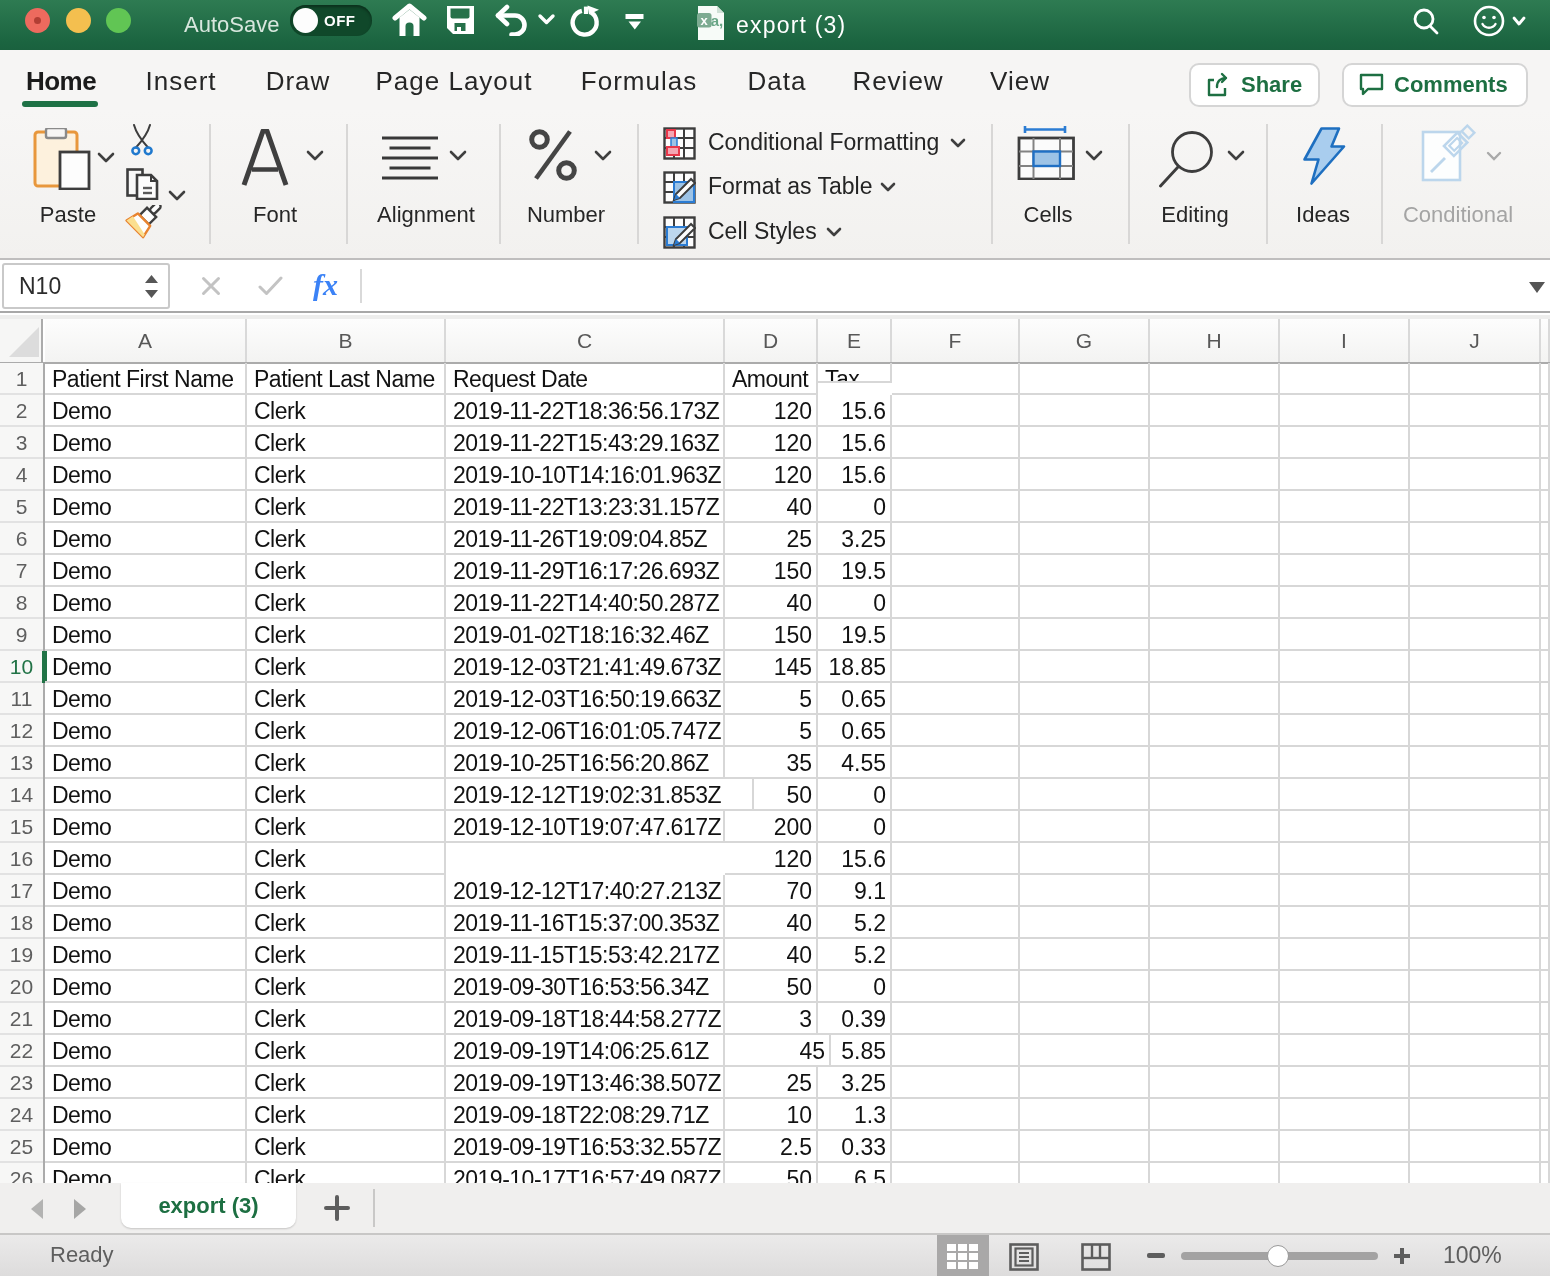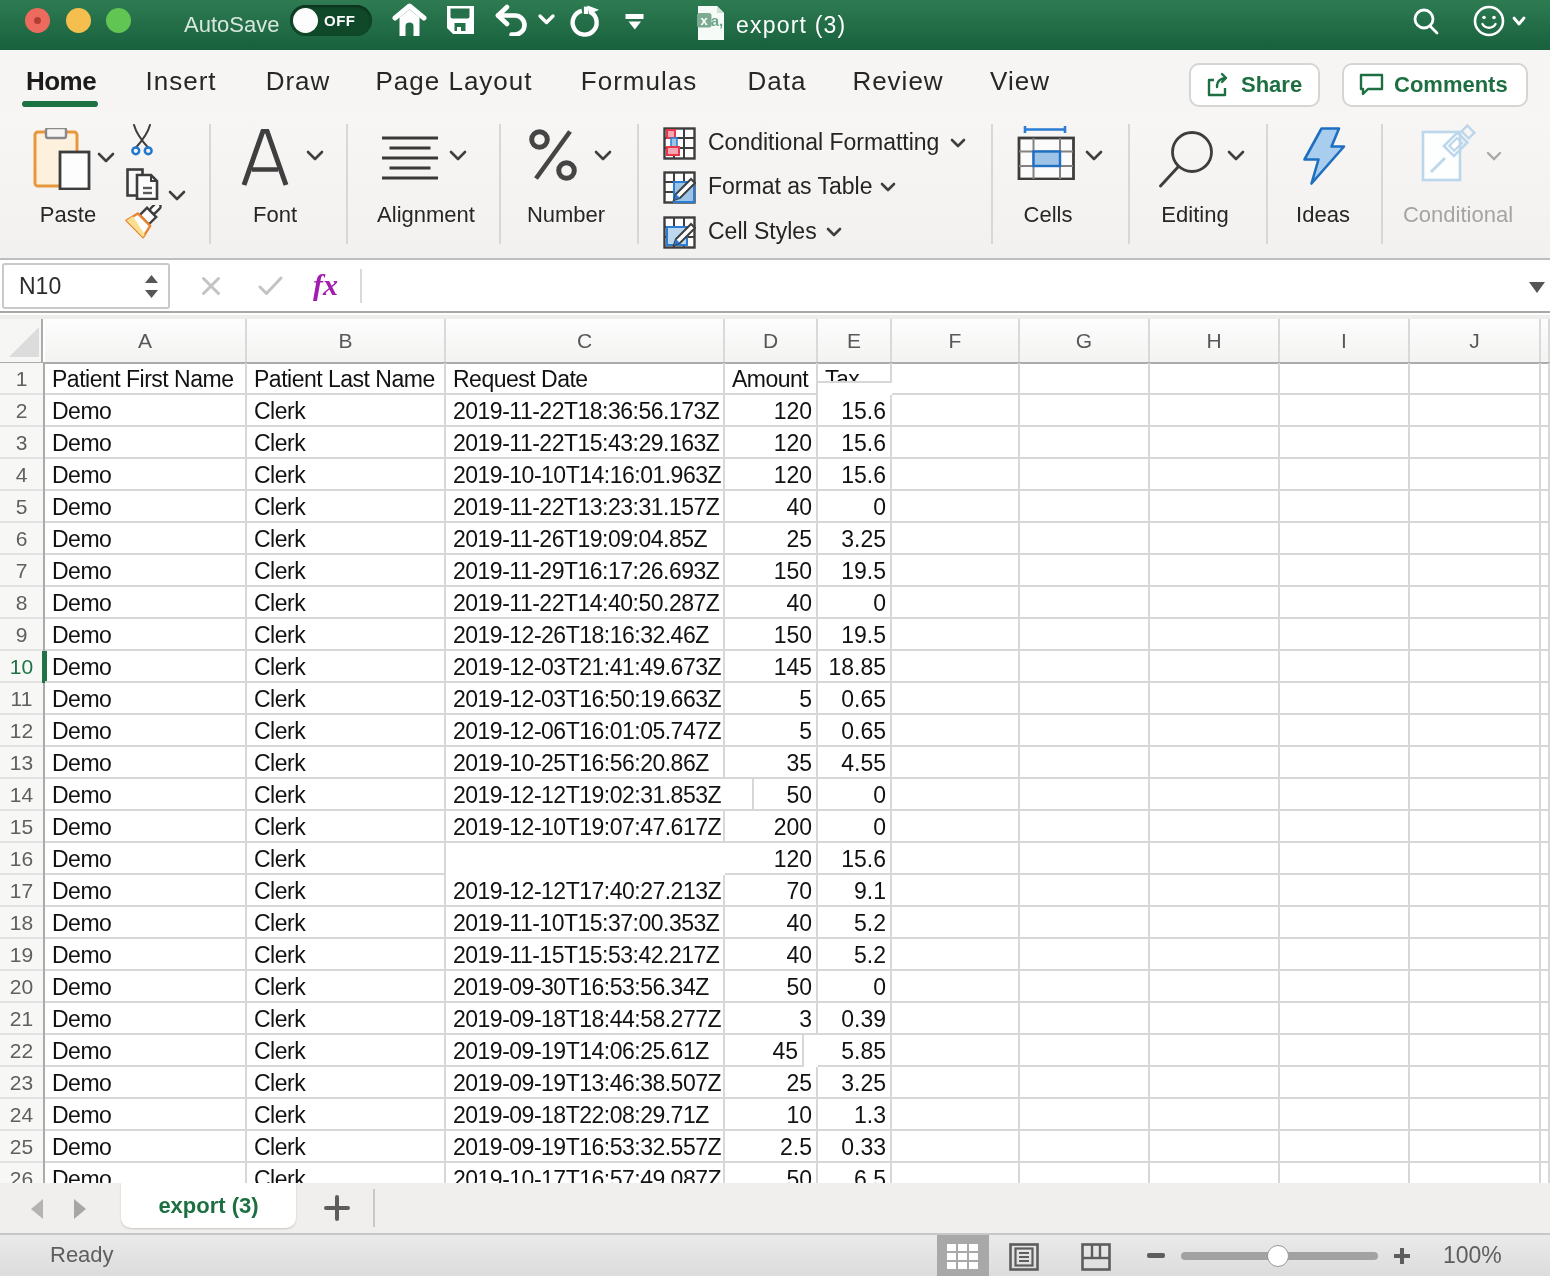--- a/index.html
+++ b/index.html
@@ -268,21 +268,21 @@
 <svg class="abs" style="left:143px; top:13px;" width="17" height="25" viewBox="0 0 17 25">
       <path d="M8.5 1 L15 9 H2 Z" fill="#565656"></path>
       <path d="M8.5 24 L15 16 H2 Z" fill="#565656"></path>
     </svg>
 <svg class="abs" style="left:201px; top:15px;" width="20" height="20" viewBox="0 0 20 20">
       <path d="M2.5 2.5 L17.5 17.5 M17.5 2.5 L2.5 17.5" stroke="#c3c3c3" stroke-width="3" stroke-linecap="round"></path>
     </svg>
 <svg class="abs" style="left:258px; top:15px;" width="25" height="20" viewBox="0 0 25 20">
       <path d="M2 11 L8.5 17.5 L23 2" stroke="#c3c3c3" stroke-width="3" fill="none" stroke-linecap="round" stroke-linejoin="round"></path>
     </svg>
-<div style="position:absolute; left:313px; top:0; height:50px; line-height:48px; font-size:30px; font-style:italic; font-family:'Liberation Serif',serif; color:#a21caf; font-weight:600;">fx</div>
+<div style="position:absolute; left:313px; top:0; height:50px; line-height:48px; font-size:30px; font-style:italic; font-family:'Liberation Serif',serif; color:#3b82f6; font-weight:600;">fx</div>
 <div style="position:absolute; left:360px; top:8px; width:2px; height:34px; background:#d9d9d9;"></div>
 <svg class="abs" style="left:1528px; top:20px;" width="18" height="13" viewBox="0 0 18 13">
       <path d="M1 1 H17 L9 12 Z" fill="#555"></path>
     </svg>
 </div>
 <div id="grid">
 <div style="position:absolute; left:0; top:0; width:1550px; height:4px; background:#ededec;"></div>
 <div style="position:absolute; left:0; top:4px; width:43px; height:43px; background:#f6f6f5; border-right:2px solid #ababab;"></div>
 <svg class="abs" style="left:9px; top:12px;" width="31" height="31" viewBox="0 0 31 31">
       <path d="M30 0 L30 30 L0 30 Z" fill="#dcdcdc"></path>
@@ -410,21 +410,21 @@
 <div class="cell num" style="left:725px; top:272px; width:93px; height:32px;">40</div>
 <div class="cell num" style="left:818px; top:272px; width:74px; height:32px;">0</div>
 <div class="cell" style="left:892px; top:272px; width:128px; height:32px;"></div>
 <div class="cell" style="left:1020px; top:272px; width:130px; height:32px;"></div>
 <div class="cell" style="left:1150px; top:272px; width:130px; height:32px;"></div>
 <div class="cell" style="left:1280px; top:272px; width:130px; height:32px;"></div>
 <div class="cell" style="left:1410px; top:272px; width:131px; height:32px;"></div>
 <div class="cell" style="left:1541px; top:272px; width:9px; height:32px;"></div>
 <div class="cell txt" style="left:45px; top:304px; width:202px; height:32px;">Demo</div>
 <div class="cell txt" style="left:247px; top:304px; width:199px; height:32px;">Clerk</div>
-<div class="cell txt" style="left:446px; top:304px; width:279px; height:32px;">2019-12-26T18:16:32.46Z</div>
+<div class="cell txt" style="left:446px; top:304px; width:279px; height:32px;">2019-01-02T18:16:32.46Z</div>
 <div class="cell num" style="left:725px; top:304px; width:93px; height:32px;">150</div>
 <div class="cell num" style="left:818px; top:304px; width:74px; height:32px;">19.5</div>
 <div class="cell" style="left:892px; top:304px; width:128px; height:32px;"></div>
 <div class="cell" style="left:1020px; top:304px; width:130px; height:32px;"></div>
 <div class="cell" style="left:1150px; top:304px; width:130px; height:32px;"></div>
 <div class="cell" style="left:1280px; top:304px; width:130px; height:32px;"></div>
 <div class="cell" style="left:1410px; top:304px; width:131px; height:32px;"></div>
 <div class="cell" style="left:1541px; top:304px; width:9px; height:32px;"></div>
 <div class="cell txt" style="left:45px; top:336px; width:202px; height:32px;">Demo</div>
 <div class="cell txt" style="left:247px; top:336px; width:199px; height:32px;">Clerk</div>
@@ -508,21 +508,21 @@
 <div class="cell num" style="left:725px; top:560px; width:93px; height:32px;">70</div>
 <div class="cell num" style="left:818px; top:560px; width:74px; height:32px;">9.1</div>
 <div class="cell" style="left:892px; top:560px; width:128px; height:32px;"></div>
 <div class="cell" style="left:1020px; top:560px; width:130px; height:32px;"></div>
 <div class="cell" style="left:1150px; top:560px; width:130px; height:32px;"></div>
 <div class="cell" style="left:1280px; top:560px; width:130px; height:32px;"></div>
 <div class="cell" style="left:1410px; top:560px; width:131px; height:32px;"></div>
 <div class="cell" style="left:1541px; top:560px; width:9px; height:32px;"></div>
 <div class="cell txt" style="left:45px; top:592px; width:202px; height:32px;">Demo</div>
 <div class="cell txt" style="left:247px; top:592px; width:199px; height:32px;">Clerk</div>
-<div class="cell txt" style="left:446px; top:592px; width:279px; height:32px;">2019-11-10T15:37:00.353Z</div>
+<div class="cell txt" style="left:446px; top:592px; width:279px; height:32px;">2019-11-16T15:37:00.353Z</div>
 <div class="cell num" style="left:725px; top:592px; width:93px; height:32px;">40</div>
 <div class="cell num" style="left:818px; top:592px; width:74px; height:32px;">5.2</div>
 <div class="cell" style="left:892px; top:592px; width:128px; height:32px;"></div>
 <div class="cell" style="left:1020px; top:592px; width:130px; height:32px;"></div>
 <div class="cell" style="left:1150px; top:592px; width:130px; height:32px;"></div>
 <div class="cell" style="left:1280px; top:592px; width:130px; height:32px;"></div>
 <div class="cell" style="left:1410px; top:592px; width:131px; height:32px;"></div>
 <div class="cell" style="left:1541px; top:592px; width:9px; height:32px;"></div>
 <div class="cell txt" style="left:45px; top:624px; width:202px; height:32px;">Demo</div>
 <div class="cell txt" style="left:247px; top:624px; width:199px; height:32px;">Clerk</div>
@@ -553,21 +553,21 @@
 <div class="cell num" style="left:818px; top:688px; width:74px; height:32px;">0.39</div>
 <div class="cell" style="left:892px; top:688px; width:128px; height:32px;"></div>
 <div class="cell" style="left:1020px; top:688px; width:130px; height:32px;"></div>
 <div class="cell" style="left:1150px; top:688px; width:130px; height:32px;"></div>
 <div class="cell" style="left:1280px; top:688px; width:130px; height:32px;"></div>
 <div class="cell" style="left:1410px; top:688px; width:131px; height:32px;"></div>
 <div class="cell" style="left:1541px; top:688px; width:9px; height:32px;"></div>
 <div class="cell txt" style="left:45px; top:720px; width:202px; height:32px;">Demo</div>
 <div class="cell txt" style="left:247px; top:720px; width:199px; height:32px;">Clerk</div>
 <div class="cell txt" style="left:446px; top:720px; width:279px; height:32px;">2019-09-19T14:06:25.61Z</div>
-<div class="cell num" style="left:725px; top:720px; width:79px; height:32px;">45</div>
+<div class="cell num" style="left:725px; top:720px; width:106px; height:32px;">45</div>
 <div class="cell num" style="left:818px; top:720px; width:74px; height:32px;">5.85</div>
 <div class="cell" style="left:892px; top:720px; width:128px; height:32px;"></div>
 <div class="cell" style="left:1020px; top:720px; width:130px; height:32px;"></div>
 <div class="cell" style="left:1150px; top:720px; width:130px; height:32px;"></div>
 <div class="cell" style="left:1280px; top:720px; width:130px; height:32px;"></div>
 <div class="cell" style="left:1410px; top:720px; width:131px; height:32px;"></div>
 <div class="cell" style="left:1541px; top:720px; width:9px; height:32px;"></div>
 <div class="cell txt" style="left:45px; top:752px; width:202px; height:32px;">Demo</div>
 <div class="cell txt" style="left:247px; top:752px; width:199px; height:32px;">Clerk</div>
 <div class="cell txt" style="left:446px; top:752px; width:279px; height:32px;">2019-09-19T13:46:38.507Z</div>

